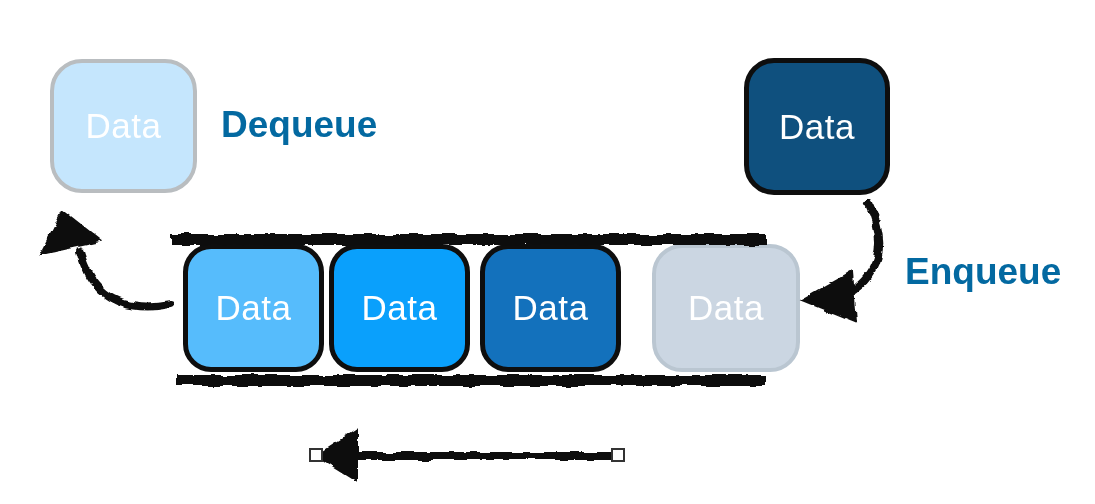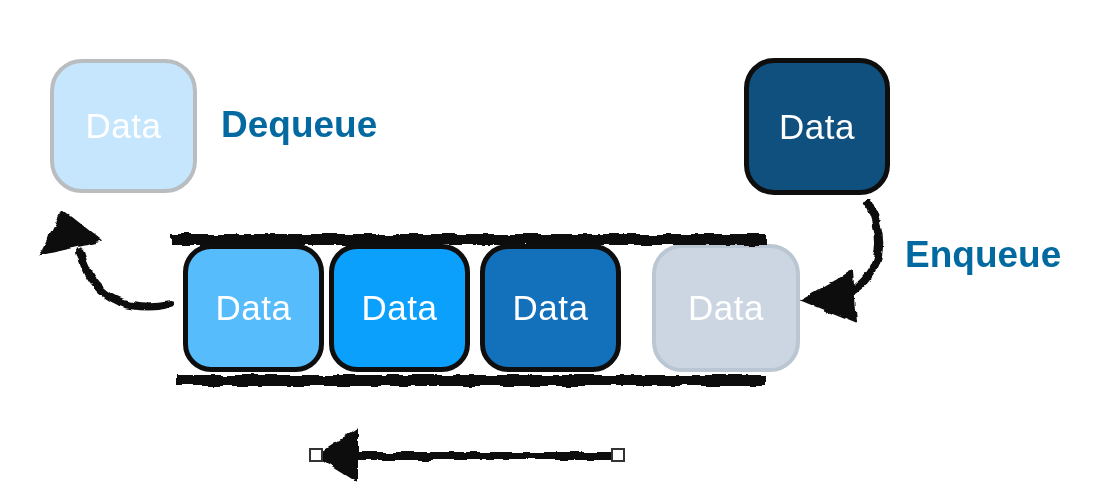--- a/index.html
+++ b/index.html
@@ -52,21 +52,21 @@
   .qi-3 { left: 652px; width: 148px; border-width: 4px; border-radius: 30px; }
   .op-label {
     position: absolute;
     font-weight: 700;
     font-size: 37px;
     color: #0369a1;
     z-index: 4;
     white-space: nowrap;
   }
   .label-dequeue { left: 221px; top: 104px; }
-  .label-enqueue { left: 905px; top: 234px; }
+  .label-enqueue { left: 905px; top: 251px; }
   .arrows-layer {
     position: absolute;
     left: 0; top: 0;
     width: 1095px; height: 504px;
     z-index: 3;
     pointer-events: none;
   }
   .boxes-layer { position: absolute; inset: 0; z-index: 1; }
 </style>
 </head>

